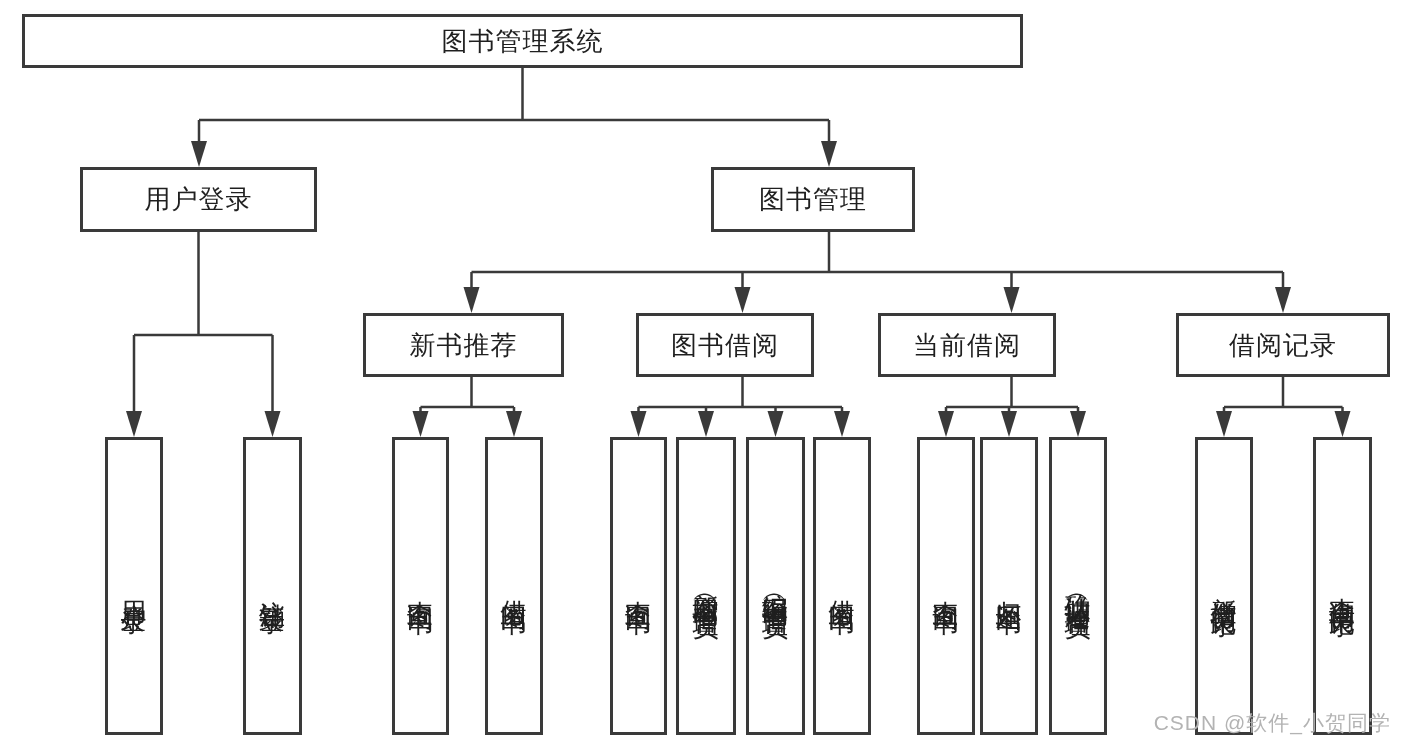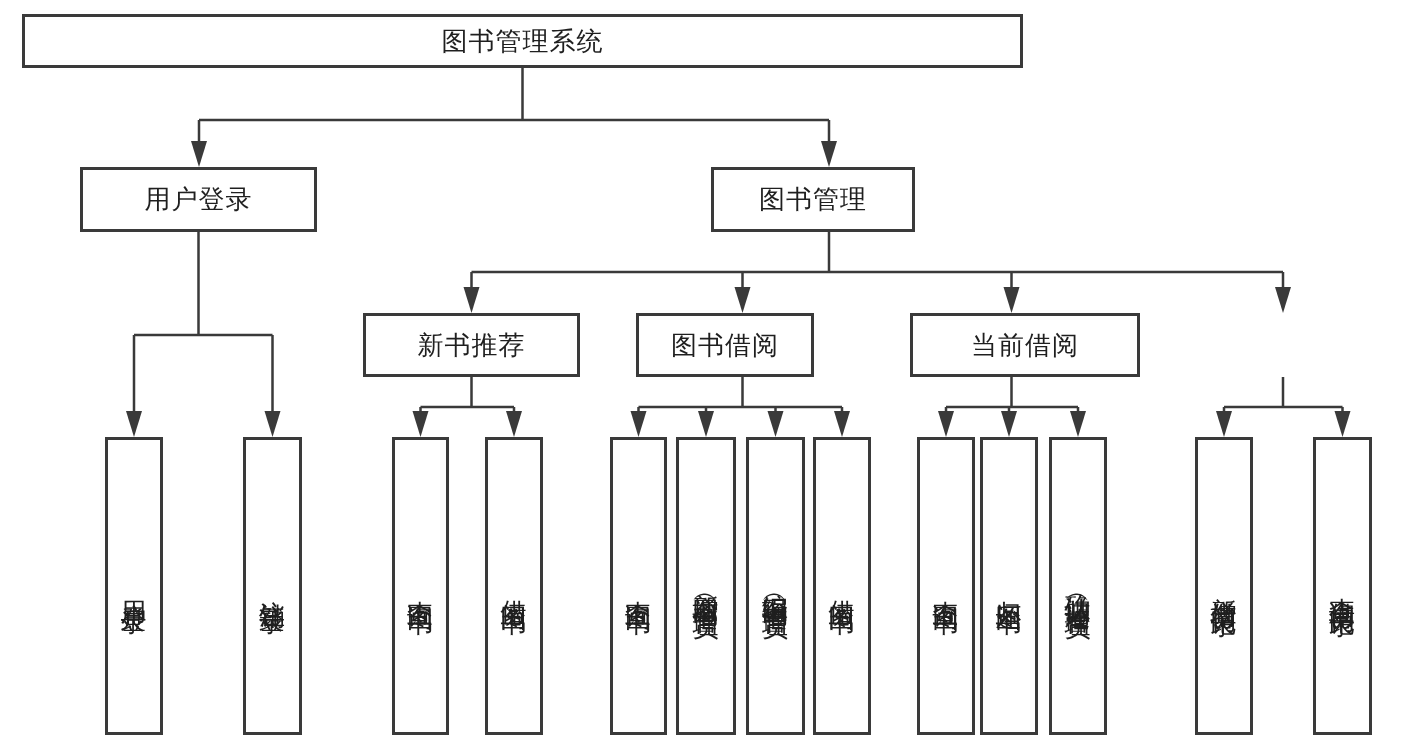--- a/index.html
+++ b/index.html
@@ -102,28 +102,31 @@
     <span>图书管理系统</span>
   </div>
 
   <div class="box hbox" style="left:80px;top:167px;width:237px;height:65px;">
     <span>用户登录</span>
   </div>
   <div class="box hbox" style="left:711px;top:167px;width:204px;height:65px;">
     <span>图书管理</span>
   </div>
 
-  <div class="box hbox" style="left:363px;top:313px;width:217px;height:64px;">
+  <div class="box hbox" style="left:363px;top:313px;width:201px;height:64px;">
     <span>新书推荐</span>
   </div>
   <div class="box hbox" style="left:636px;top:313px;width:178px;height:64px;">
     <span>图书借阅</span>
   </div>
-  <div class="box hbox" style="left:910px;top:313px;width:230px;height:64px;font-family:Liberation Mono, monospace;">
+  <div class="box hbox" style="left:878px;top:313px;width:178px;height:64px;font-family:Liberation Mono, monospace;">
     <span>当前借阅</span>
+  </div>
+  <div class="box hbox" style="left:1176px;top:313px;width:214px;height:64px;">
+    <span>借阅记录</span>
   </div>
 
   <div class="box leaf" style="left:105px;width:58px;">
     <span>用户登录</span>
   </div>
   <div class="box leaf" style="left:243px;width:59px;">
     <span>注销登录</span>
   </div>
   <div class="box leaf" style="left:392px;width:57px;">
     <span>查询图书</span>
@@ -152,13 +155,14 @@
   <div class="box leaf" style="left:1049px;width:58px;">
     <span>确认归还（管理员）</span>
   </div>
   <div class="box leaf" style="left:1195px;width:58px;">
     <span>新增借阅记录</span>
   </div>
   <div class="box leaf" style="left:1313px;width:59px;">
     <span>查询借阅记录</span>
   </div>
 
+  <div class="watermark">CSDN @软件_小贺同学</div>
 </div>
 
 </body></html>

